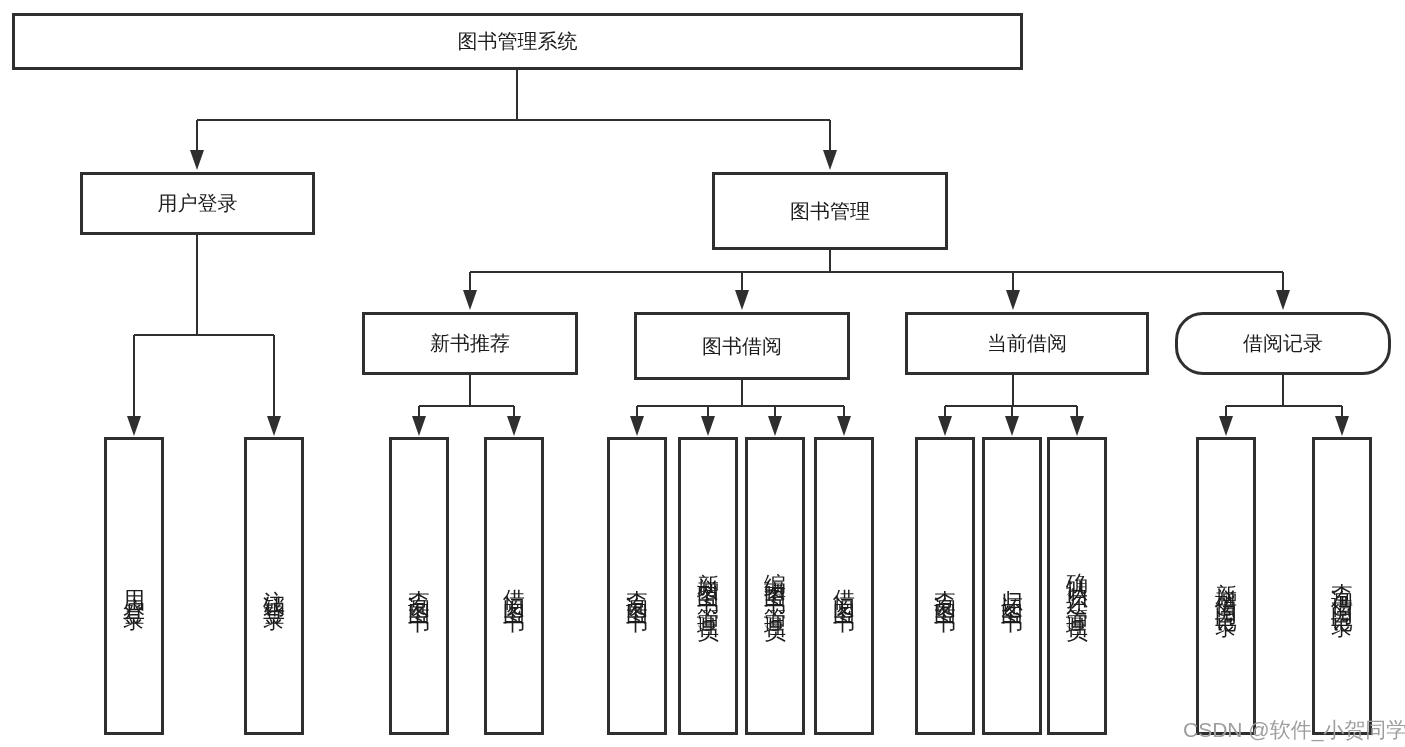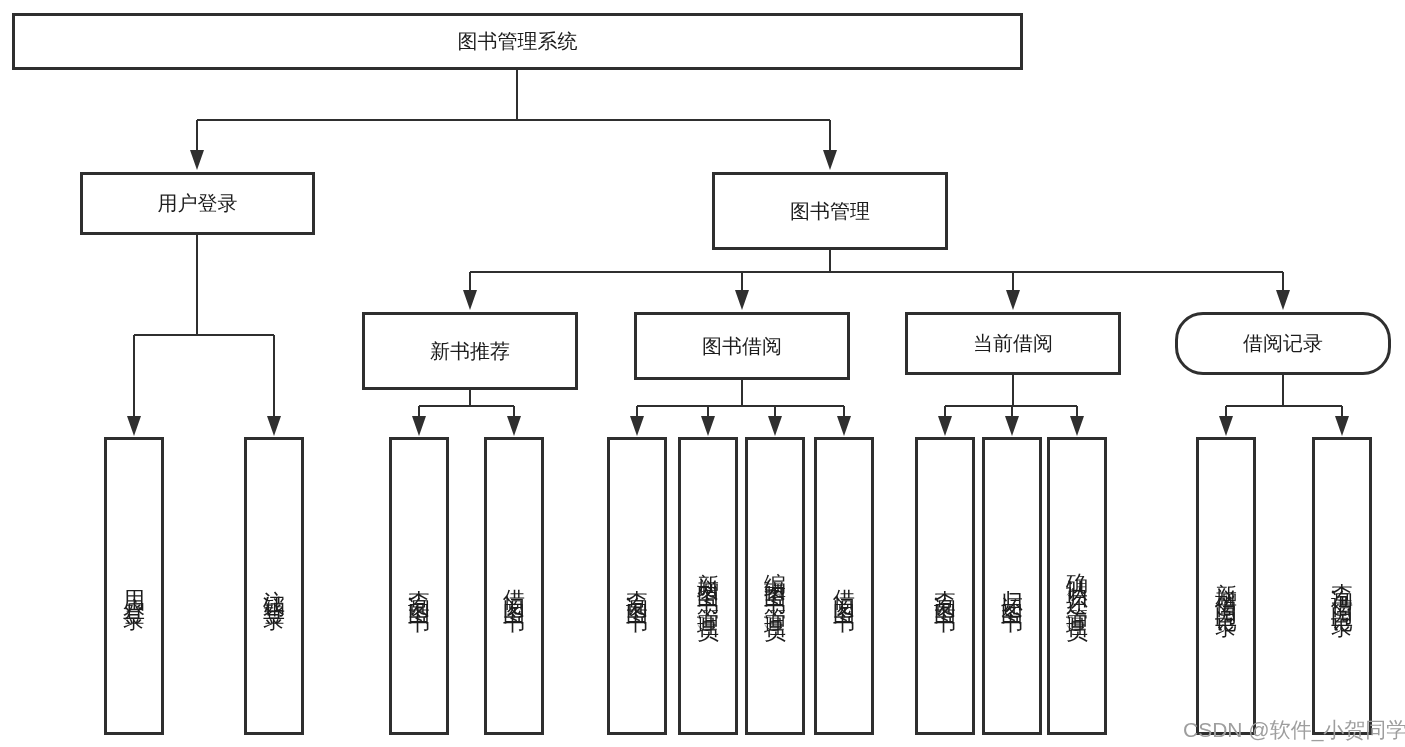--- a/index.html
+++ b/index.html
@@ -96,27 +96,27 @@
     <span>图书管理系统</span>
   </div>
 
   <div class="node h" style="left:80px; top:172px; width:235px; height:63px;">
     <span>用户登录</span>
   </div>
   <div class="node h" style="left:712px; top:172px; width:236px; height:78px;">
     <span>图书管理</span>
   </div>
 
-  <div class="node h" style="left:362px; top:312px; width:216px; height:78px;">
+  <div class="node h" style="left:362px; top:312px; width:216px; height:63px;">
     <span>新书推荐</span>
   </div>
   <div class="node h" style="left:634px; top:312px; width:216px; height:68px;">
     <span>图书借阅</span>
   </div>
-  <div class="node h" style="left:905px; top:312px; width:216px; height:63px;">
+  <div class="node h" style="left:905px; top:312px; width:244px; height:63px;">
     <span>当前借阅</span>
   </div>
   <div class="node h" style="left:1175px; top:312px; width:216px; height:63px;border-radius:28px;">
     <span>借阅记录</span>
   </div>
 
   <div class="node v" style="left:104px; top:437px; width:60px; height:298px;">
     <span>用户登录</span>
   </div>
   <div class="node v" style="left:244px; top:437px; width:60px; height:298px;">

